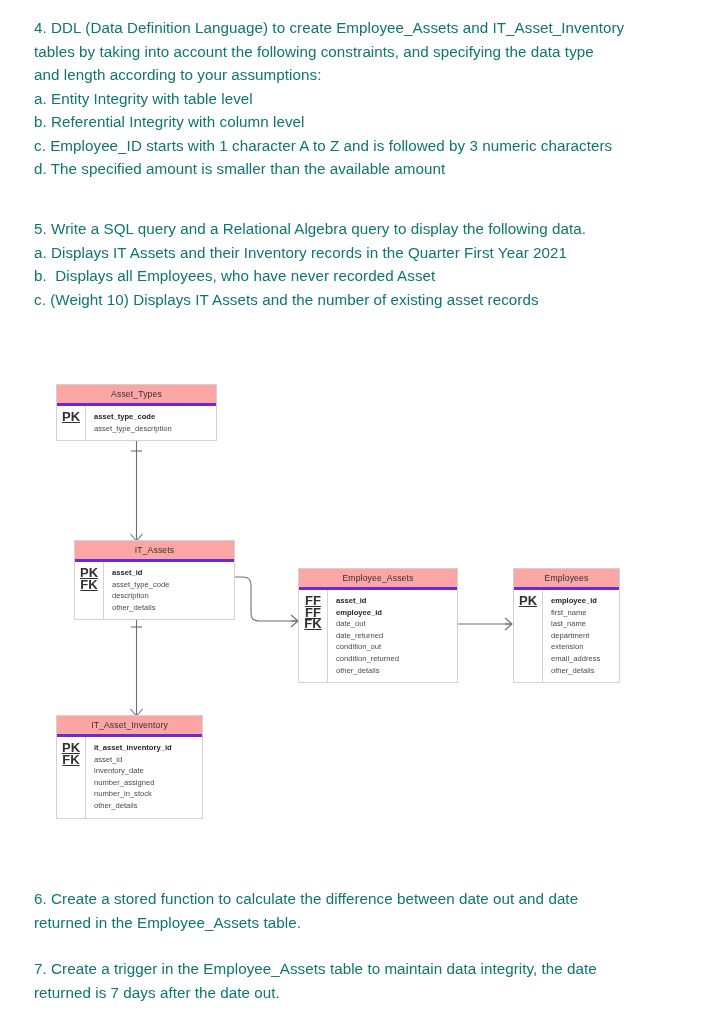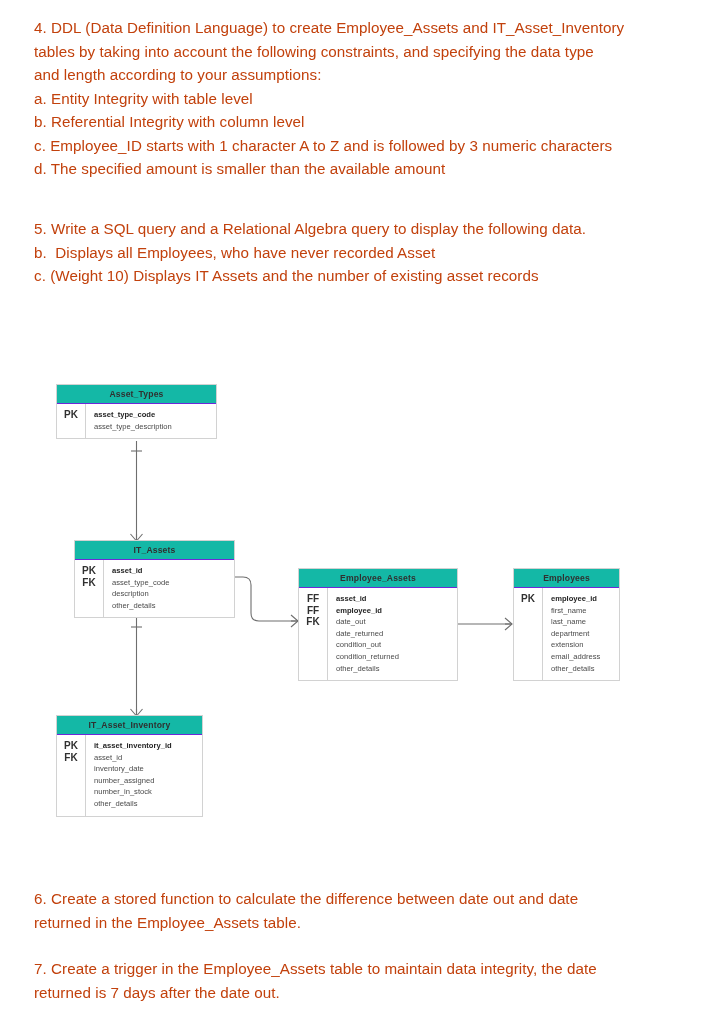--- a/index.html
+++ b/index.html
@@ -16,21 +16,21 @@
     overflow: hidden;
   }
 
   
   .qblock {
     position: absolute;
     left: 34px;
     width: 676px;
     font-size: 15.2px;
     line-height: 23.5px;
-    color: #c2410c;
+    color: #0f766e;
     letter-spacing: 0.05px;
   }
   .qline { white-space: pre-wrap; }
 
   #q4 { top: 16px; }
   #q5 { top: 217px; }
   #q6 { top: 887px; }
   #q7 { top: 957px; }
 
   
@@ -44,25 +44,25 @@
   }
   #er-diagram .entity { pointer-events: auto; }
 
   .entity {
     position: absolute;
     background: #ffffff;
     border: 1px solid #d2d2d2;
     box-sizing: border-box;
   }
   .entity-title {
-    background: #14b8a6;
-    border-bottom: 1px solid #6d28d9;
+    background: #fca5a5;
+    border-bottom: 3px solid #6d28d9;
     text-align: center;
     font-size: 8.6px;
-    font-weight: bold;
+    font-weight: normal;
     color: #303030;
     letter-spacing: 0.15px;
     padding: 4px 2px 4px 2px;
     box-sizing: border-box;
   }
   .entity-body {
     display: flex;
     box-sizing: border-box;
   }
   .key-col {
@@ -81,21 +81,22 @@
   .key-row,
   .attr-row {
     font-size: 7.6px;
     line-height: 11.6px;
     color: #4a4a4a;
     white-space: nowrap;
   }
   .key-row {
     font-weight: bold;
     color: #303030;
-    font-size: 10px;
+    font-size: 13px;
+    text-decoration: underline;
   }
   .attr-row.pk {
     font-weight: bold;
     color: #1f1f1f;
   }
 
   
   #connectors {
     position: absolute;
     left: 0; top: 0;
@@ -110,20 +111,21 @@
   <div class="qline">tables by taking into account the following constraints, and specifying the data type</div>
   <div class="qline">and length according to your assumptions:</div>
   <div class="qline">a. Entity Integrity with table level</div>
   <div class="qline">b. Referential Integrity with column level</div>
   <div class="qline">c. Employee_ID starts with 1 character A to Z and is followed by 3 numeric characters</div>
   <div class="qline">d. The specified amount is smaller than the available amount</div>
 </div>
 
 <div class="qblock" id="q5">
   <div class="qline">5. Write a SQL query and a Relational Algebra query to display the following data.</div>
+  <div class="qline">a. Displays IT Assets and their Inventory records in the Quarter First Year 2021</div>
   <div class="qline">b.  Displays all Employees, who have never recorded Asset</div>
   <div class="qline">c. (Weight 10) Displays IT Assets and the number of existing asset records</div>
 </div>
 
 <div class="qblock" id="q6">
   <div class="qline">6. Create a stored function to calculate the difference between date out and date</div>
   <div class="qline">returned in the Employee_Assets table.</div>
 </div>
 
 <div class="qblock" id="q7">

